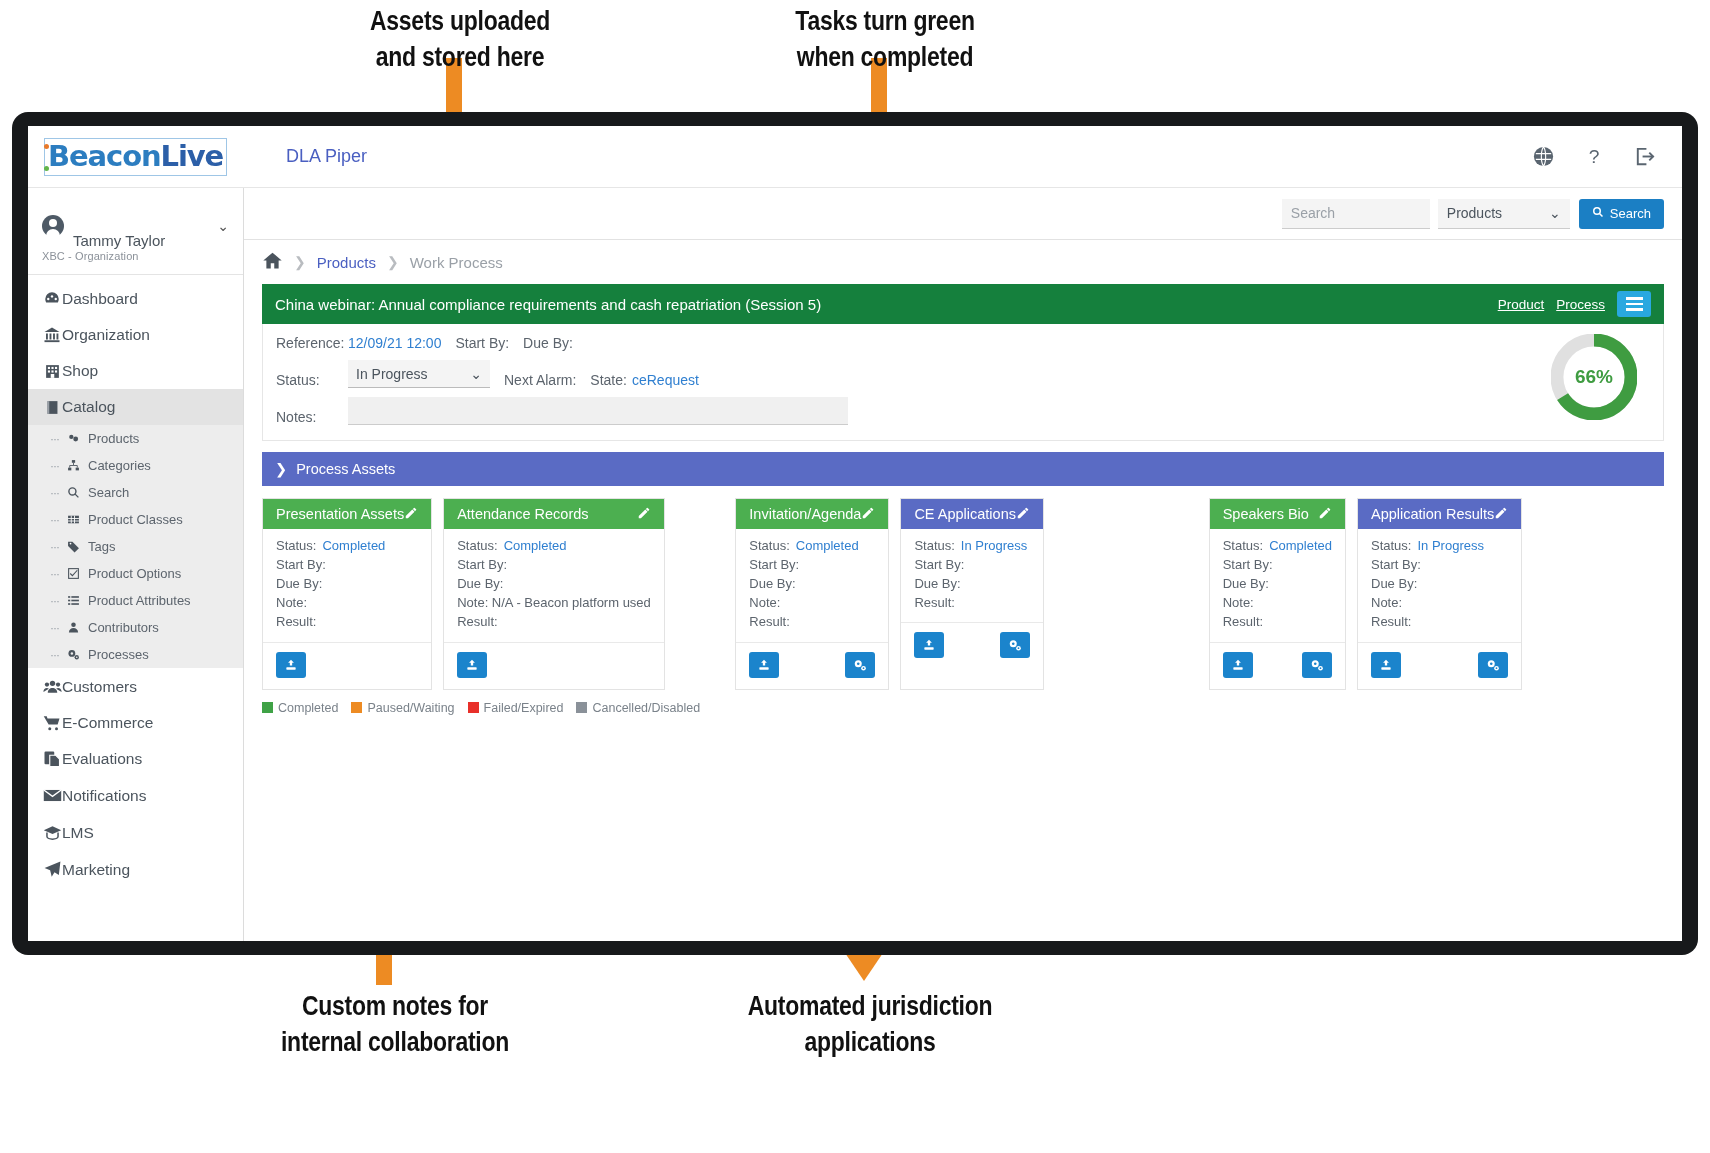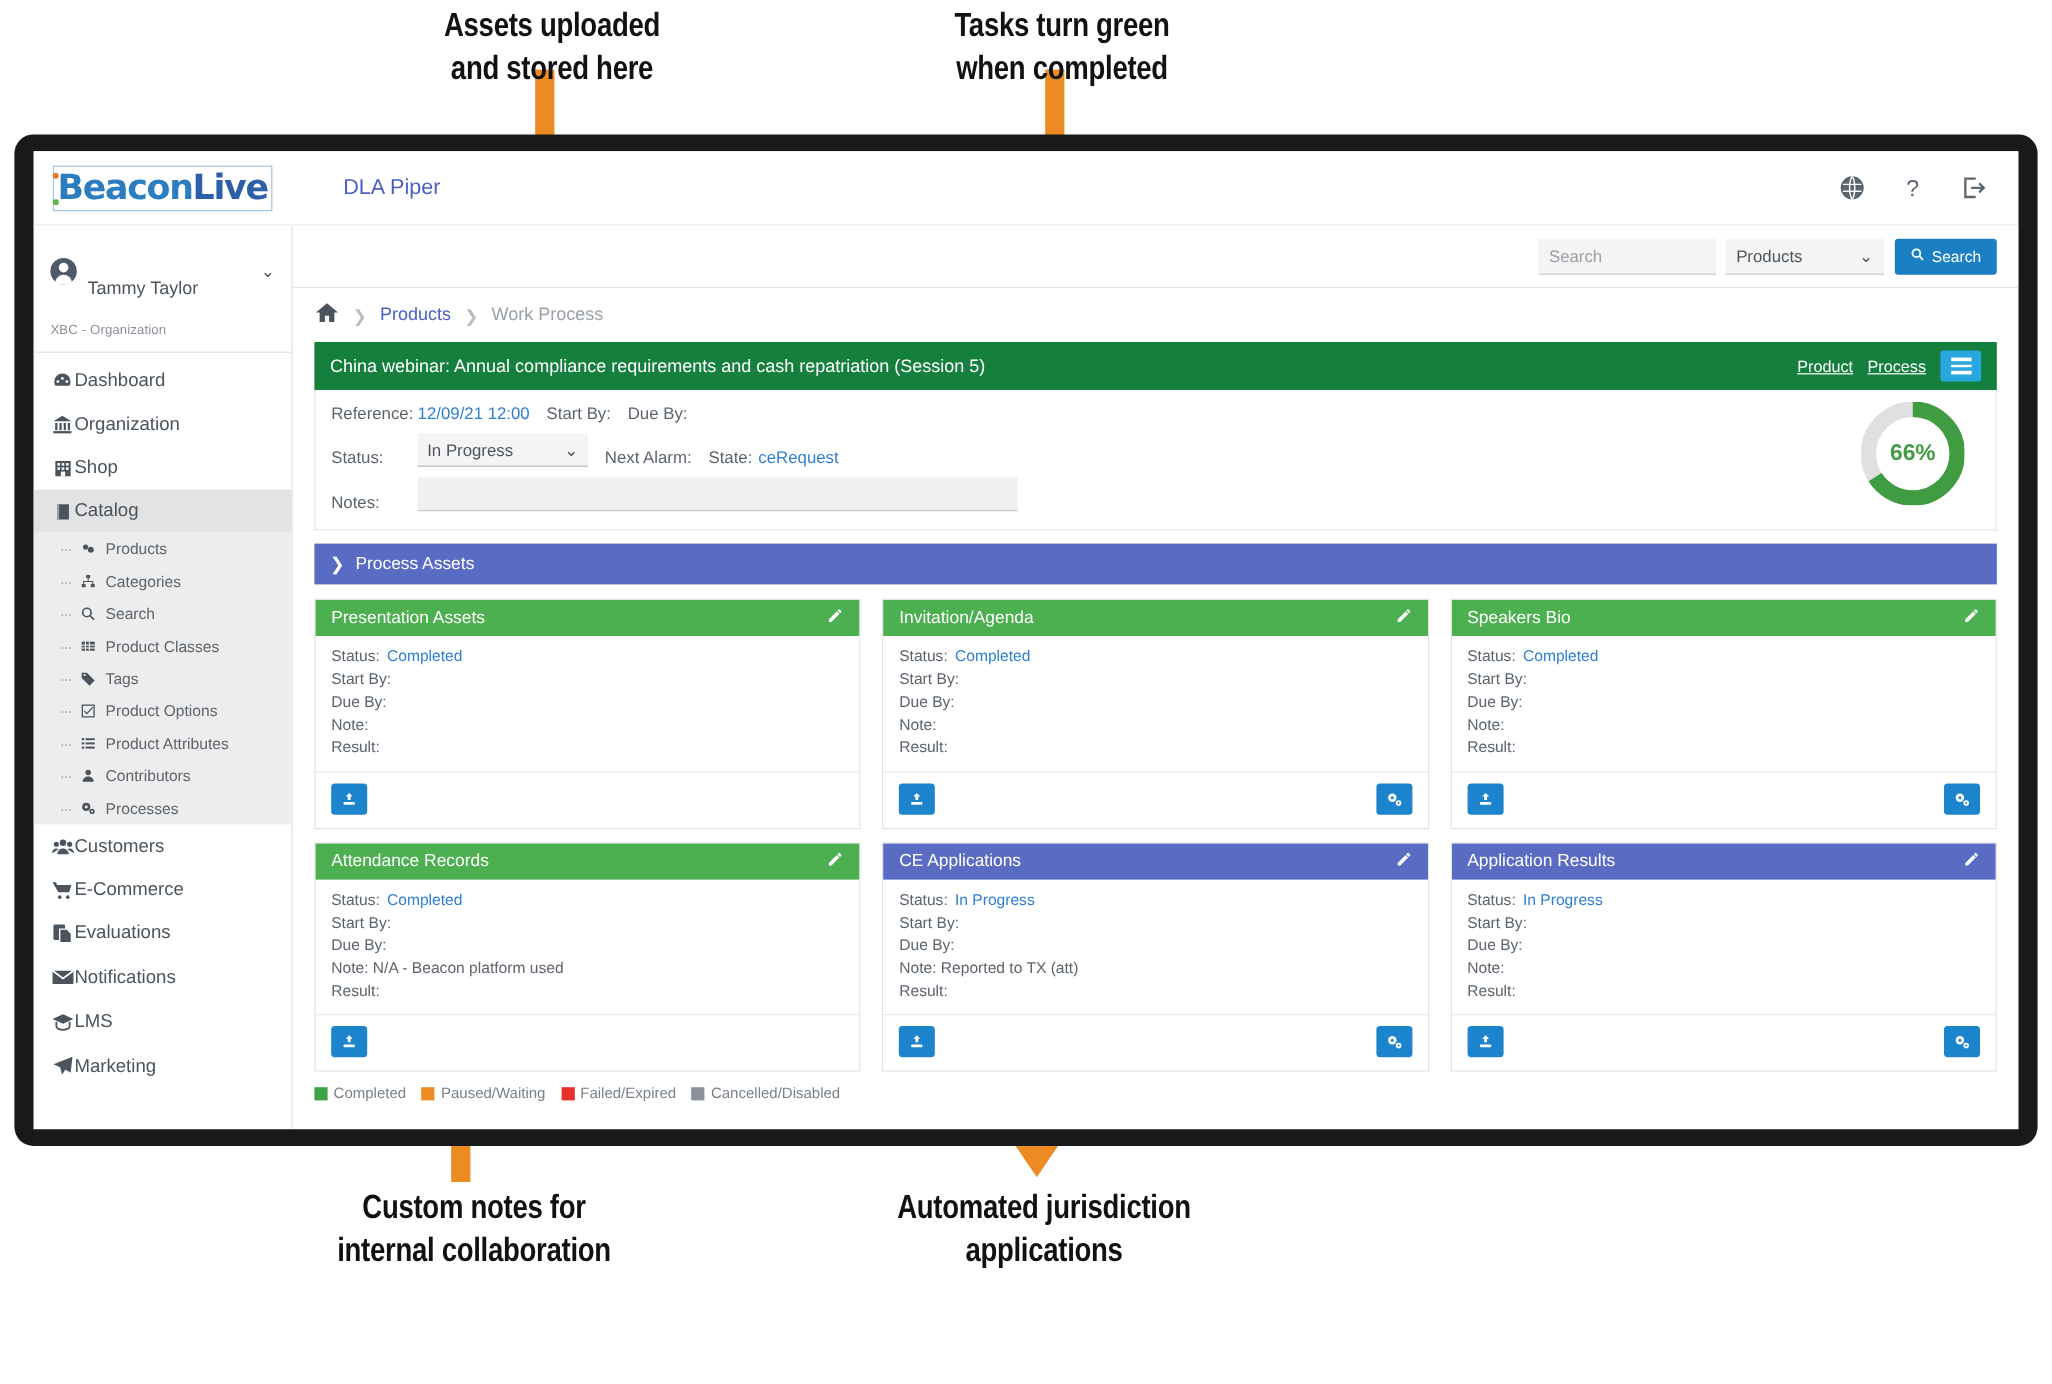--- a/index.html
+++ b/index.html
@@ -91,21 +91,21 @@
     width:216px; flex:0 0 216px; background:#fff;
     border-right:1px solid #dcdcdc; overflow:hidden;
   }
   .user-block { padding:14px 14px 12px 14px; border-bottom:1px solid #e4e4e4; }
   .user-row { display:flex; align-items:center; }
   .user-ico { width:22px; height:22px; border-radius:50%; background:#4e5a66; position:relative; flex:0 0 22px;}
   .user-ico:before{content:"";position:absolute;left:7px;top:4px;width:8px;height:8px;border-radius:50%;background:#fff;}
   .user-ico:after{content:"";position:absolute;left:4px;top:14px;width:14px;height:8px;border-radius:7px 7px 0 0;background:#fff;}
   .user-name { font-size:15px; color:#4b545d; margin-left:9px;margin-top:30px; }
   .caret { margin-left:auto; color:#555; font-size:14px; }
-  .org-name { font-size:11px; color:#8b9199; margin-top:20px; letter-spacing:0.1px;}
+  .org-name { font-size:11px; color:#8b9199; margin-top:1px; letter-spacing:0.1px;}
 
   .nav { padding-top:6px; }
   .nav-item {
     display:flex; align-items:center; 
     padding:9px 14px; font-size:15.5px; color:#4b545d; cursor:pointer;
   }
   .nav-item.active { background:#e3e3e3; }
   .subnav { background:#ededed; }
   .sub-item {
     display:flex; align-items:center; gap:7px;
@@ -176,21 +176,21 @@
     position:absolute; inset:0; display:flex; align-items:center; justify-content:center;
     font-size:19px; font-weight:bold; color:#3F9C41;text-align:right;
   }
 
   .assets-head {
     background:#5A6BC4; color:#fff; height:34px; display:flex; align-items:center; gap:9px;
     padding:0 13px; font-size:14.5px; margin-top:11px;
   }
 
   .cards { display:flex; gap:18px; margin-top:12px; }
-  .card-col { flex:1; display:flex; flex-direction:column; gap:11px; }
+  .card-col { flex:1; display:flex; flex-direction:row; gap:11px; }
   .card { border:1px solid #e3e3e3; background:#fff; }
   .card-head {
     height:30px; display:flex; align-items:center; padding:0 13px;
     color:#fff; font-size:14.5px;
   }
   .card-head.green { background:#4CAF50; }
   .card-head.blue  { background:#5A6BC4; }
   .pencil { margin-left:auto; cursor:pointer; }
   .card-body { padding:7px 13px 4px 13px; font-size:13px; color:#5c646d; line-height:1.47; }
   .cb-row span.k { color:#5c646d; }
@@ -678,21 +678,20 @@
               <div class="card-head blue">
                 <span>CE Applications</span>
                 <span class="pencil"><svg width="14" height="14" viewBox="0 0 24 24" fill="#fff">
                         <path d="M3 17.3V21h3.7L18 9.7 14.3 6 3 17.3zM20.7 7a1 1 0 0 0 0-1.4l-2.3-2.3a1 1 0 0 0-1.4 0l-1.8 1.8L18.9 8.8 20.7 7z"></path>
                       </svg></span>
               </div>
               <div class="card-body">
                 <div class="cb-row"><span class="k">Status:</span><span class="v">In Progress</span></div>
                 <div class="cb-row">Start By:</div>
                 <div class="cb-row">Due By:</div>
-                <div class="cb-row">Note: Reported to TX (att)</div>
                 <div class="cb-row">Result:</div>
               </div>
               <div class="card-foot">
                 <span class="sq-btn">
                       <svg width="14" height="14" viewBox="0 0 24 24" fill="#fff">
                         <path d="M12 3l5 5h-3v5h-4V8H7z"></path>
                         <rect x="4" y="16" width="16" height="4" rx="1"></rect>
                       </svg>
                     </span>
                 <span class="sq-btn right">

